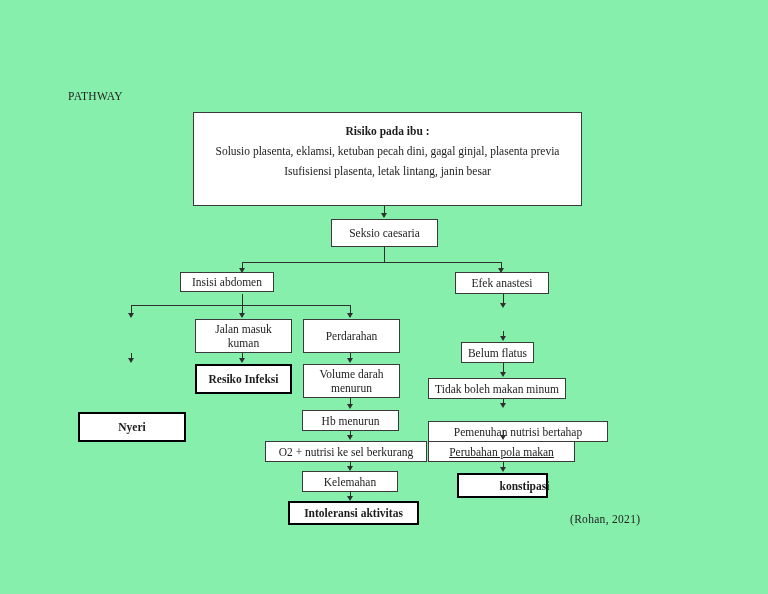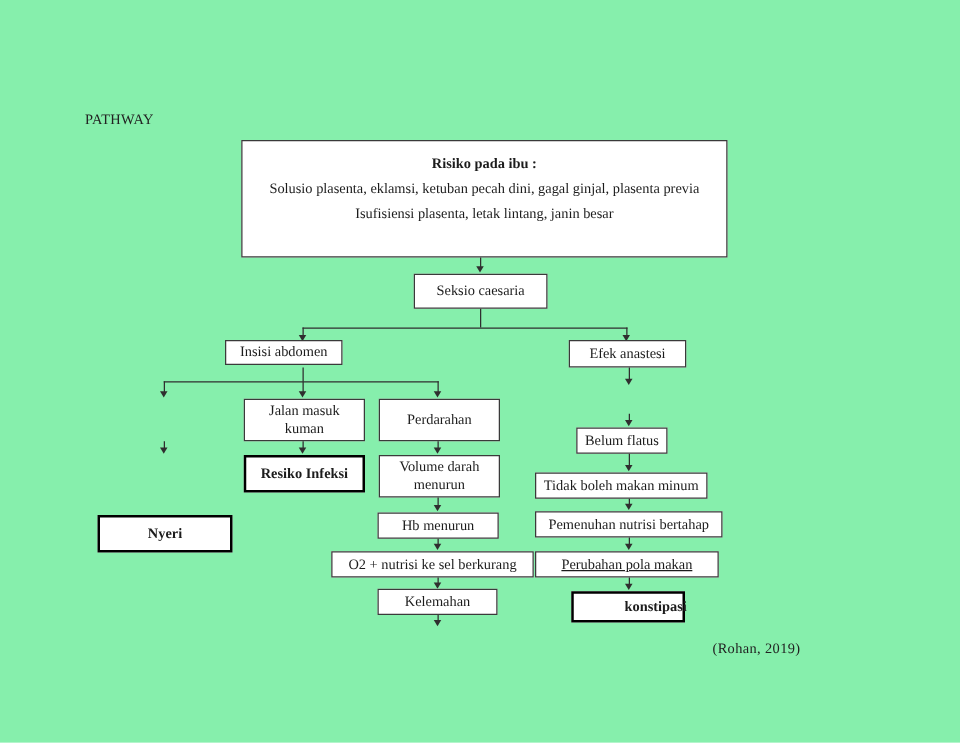--- a/index.html
+++ b/index.html
@@ -144,45 +144,46 @@
   <div class="box" style="left:265px; top:441px; width:162px; height:21px;">O2 + nutrisi ke sel berkurang</div>
 
   <div class="vline" style="left:350px; top:462px; height:5px;"></div>
   <div class="arrow-down" style="left:346.5px; top:466px;"></div>
 
   <div class="box" style="left:302px; top:471px; width:96px; height:21px;">Kelemahan</div>
 
   <div class="vline" style="left:350px; top:492px; height:5px;"></div>
   <div class="arrow-down" style="left:346.5px; top:496px;"></div>
 
+  <div class="box bold-frame" style="left:288px; top:501px; width:131px; height:24px;">Intoleransi aktivitas</div>
 
   <div class="vline" style="left:503px; top:294px; height:10px;"></div>
   <div class="arrow-down" style="left:499.5px; top:303px;"></div>
 
 
   <div class="vline" style="left:503px; top:331px; height:6px;"></div>
   <div class="arrow-down" style="left:499.5px; top:336px;"></div>
 
   <div class="box" style="left:461px; top:342px; width:73px; height:21px;">Belum flatus</div>
 
   <div class="vline" style="left:503px; top:363px; height:9px;"></div>
   <div class="arrow-down" style="left:499.5px; top:372px;"></div>
 
   <div class="box" style="left:428px; top:378px; width:138px; height:21px;">Tidak boleh makan minum</div>
 
   <div class="vline" style="left:503px; top:399px; height:5px;"></div>
   <div class="arrow-down" style="left:499.5px; top:403px;"></div>
 
-  <div class="box" style="left:428px; top:409px; width:150px; height:21px;">Pemenuhan nutrisi bertahap</div>
+  <div class="box" style="left:428px; top:421px; width:180px; height:21px;">Pemenuhan nutrisi bertahap</div>
 
   <div class="vline" style="left:503px; top:430px; height:6px;"></div>
   <div class="arrow-down" style="left:499.5px; top:435px;"></div>
 
   <div class="box" style="left:428px; top:441px; width:147px; height:21px;text-decoration:underline;">Perubahan pola makan</div>
 
   <div class="vline" style="left:503px; top:462px; height:6px;"></div>
   <div class="arrow-down" style="left:499.5px; top:467px;"></div>
 
   <div class="box bold-frame" style="left:457px; top:473px; width:91px; height:25px;padding-left:47px;">konstipasi</div>
 
-  <div class="plain-label" style="left:570px; top:513px;">(Rohan, 2019)</div>
+  <div class="plain-label" style="left:570px; top:513px;">(Rohan, 2021)</div>
 
 </div>
 
 </body></html>

